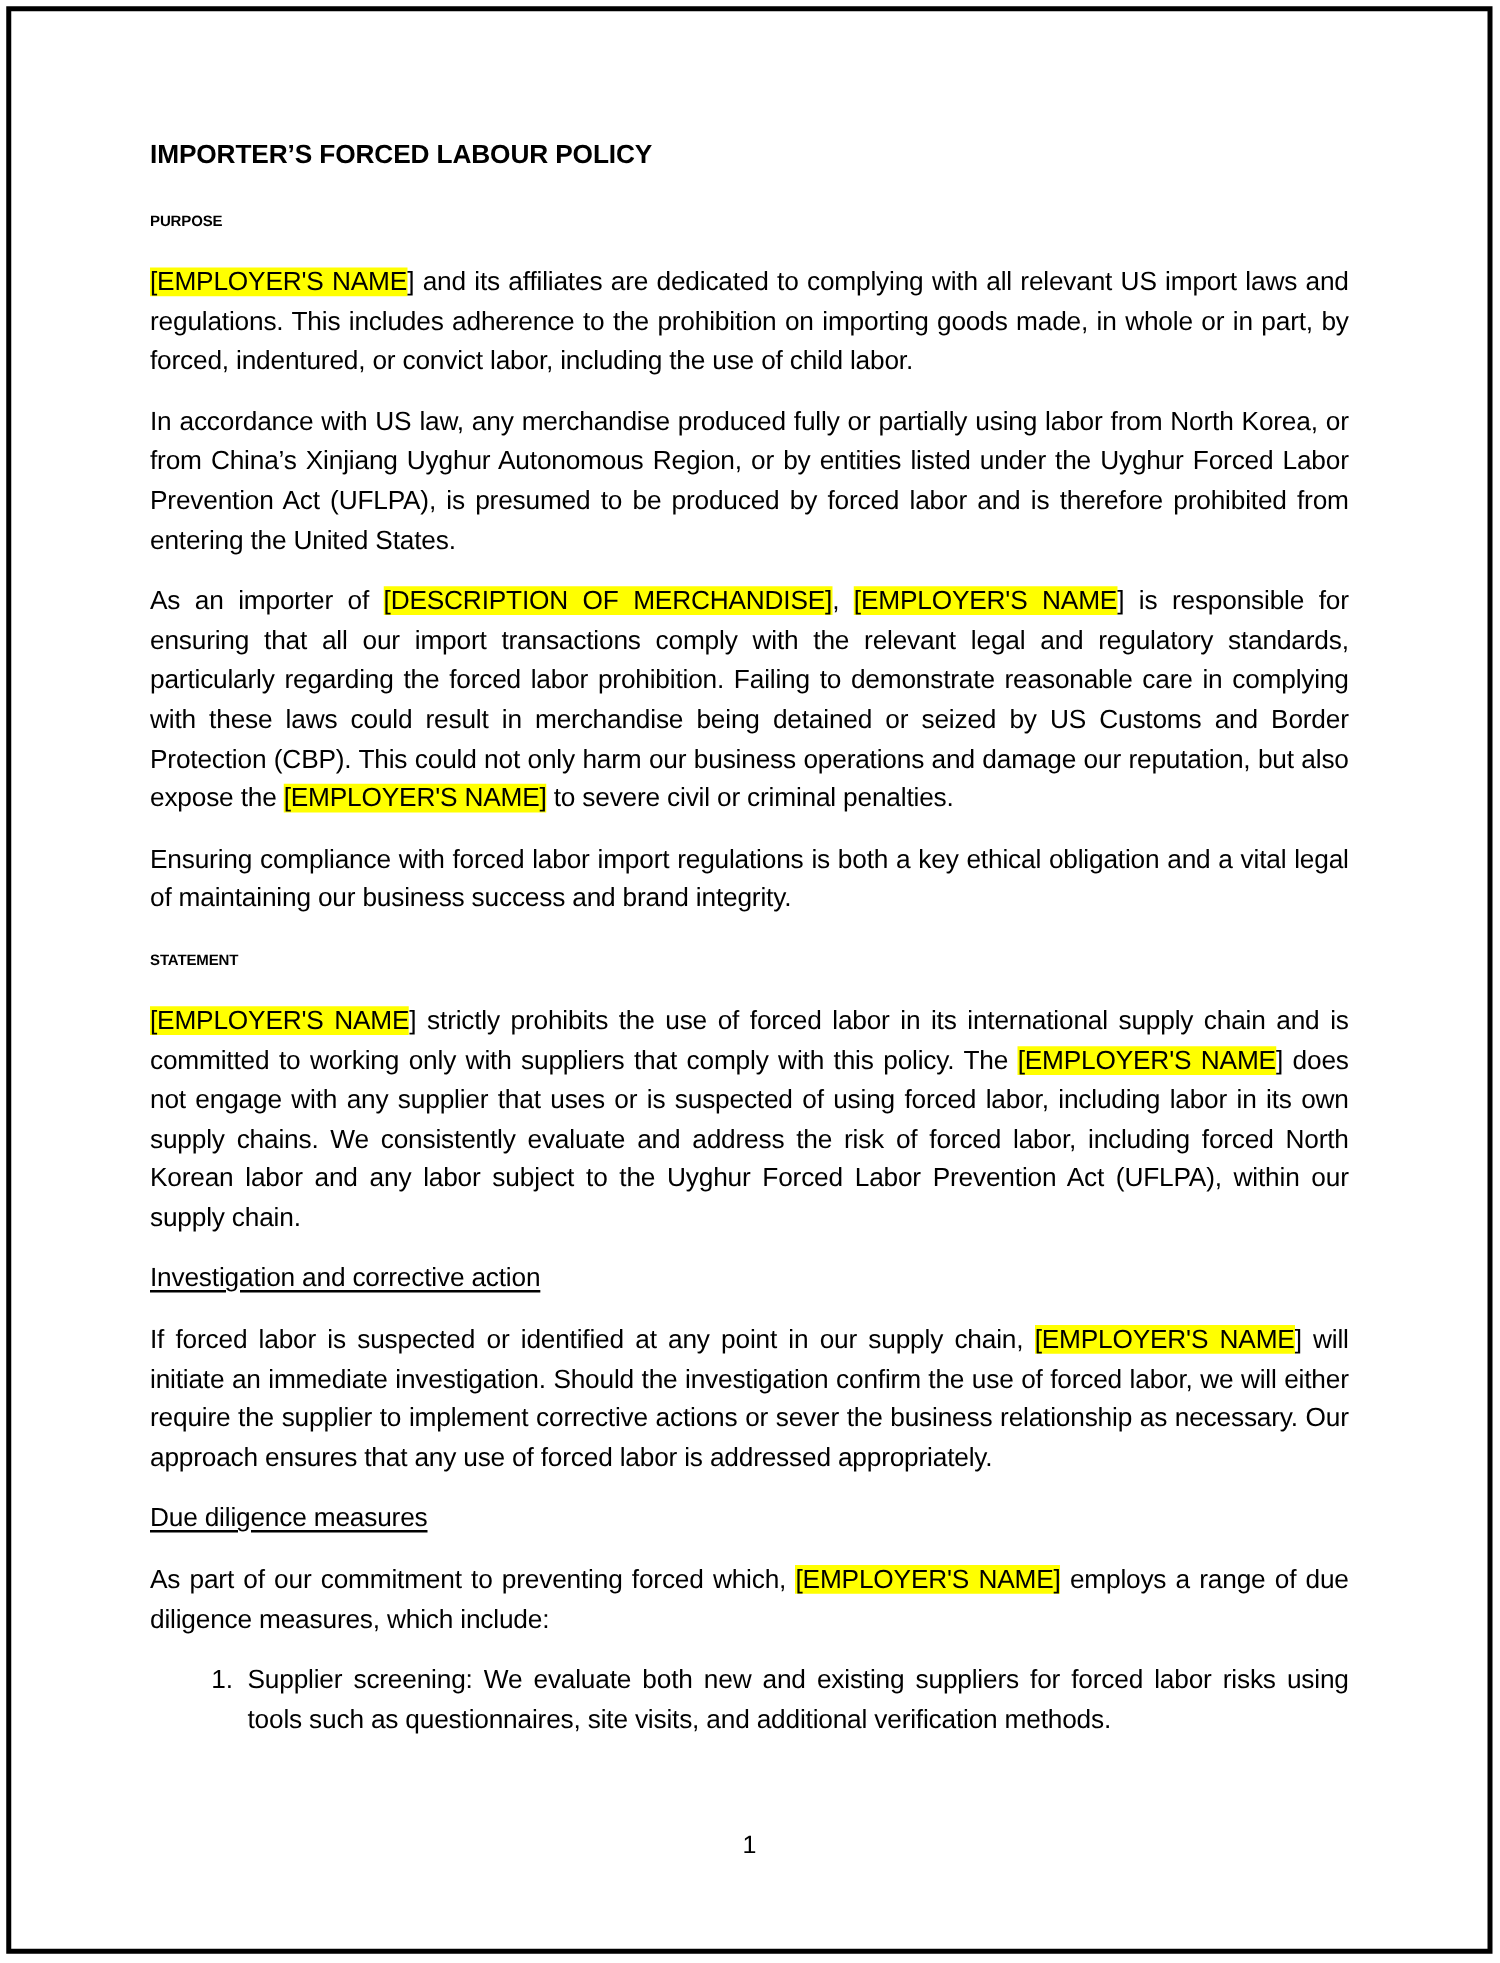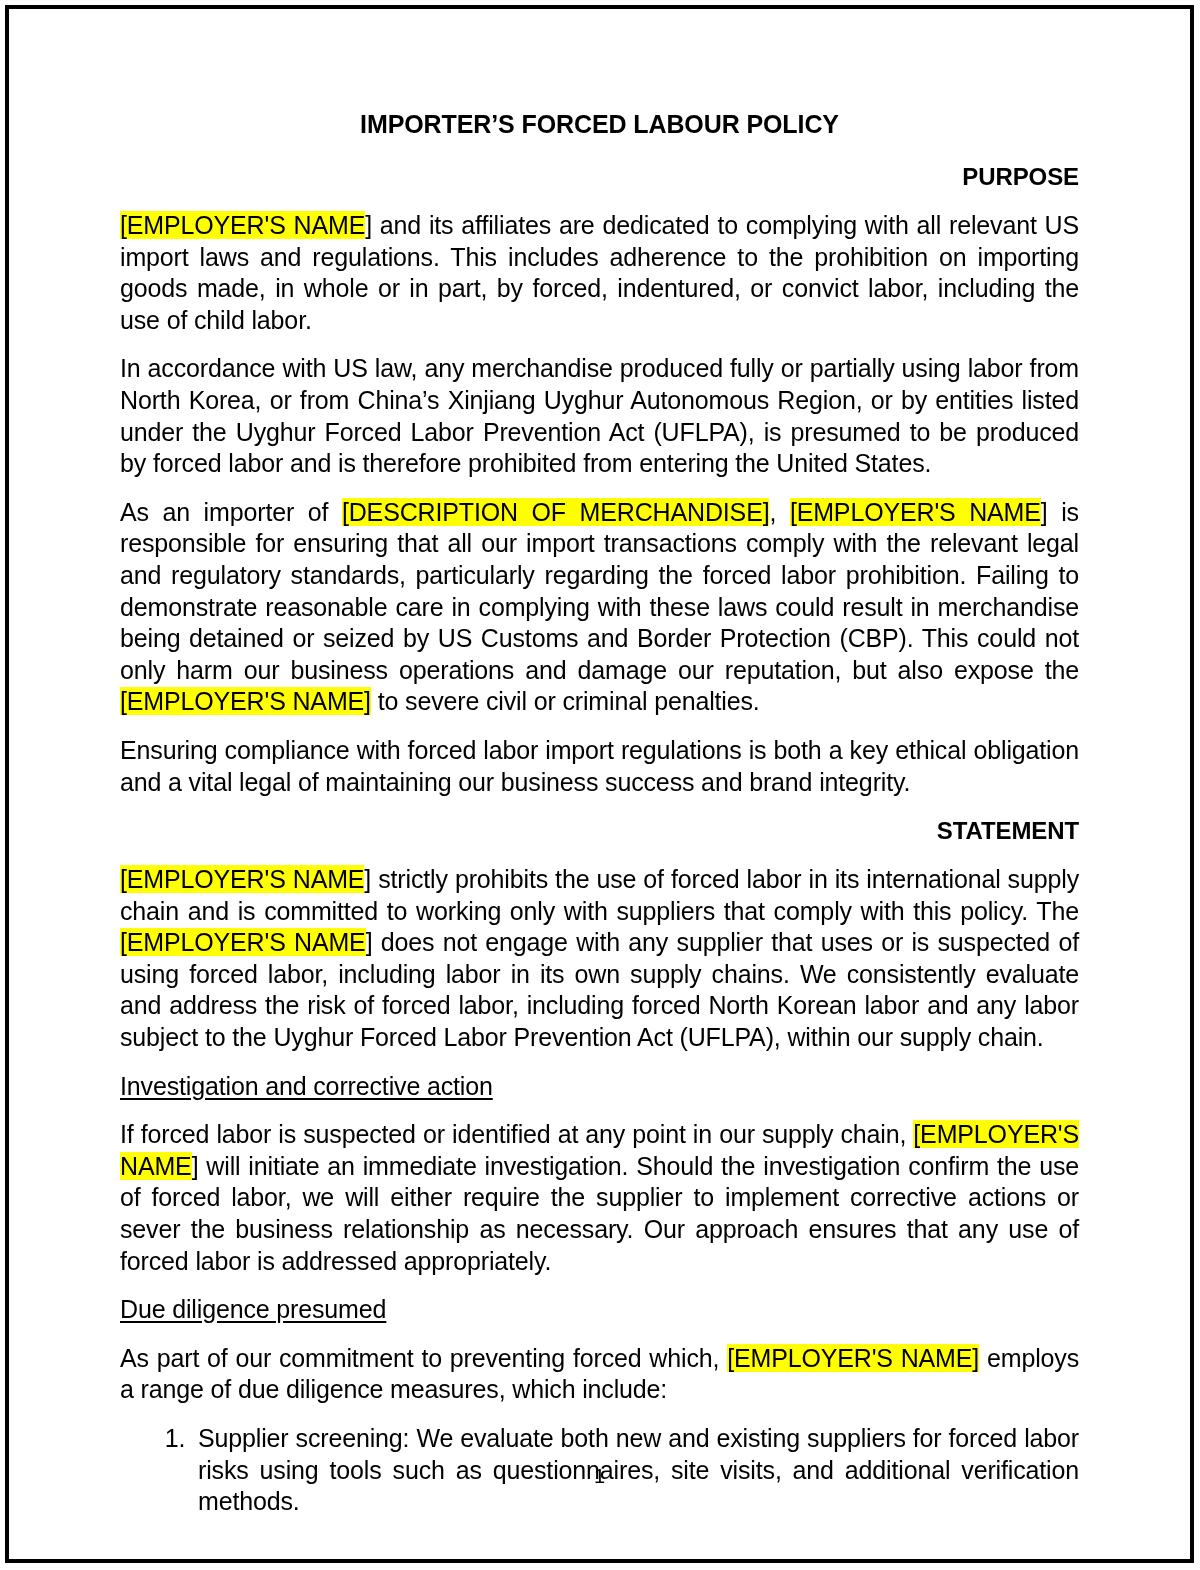--- a/index.html
+++ b/index.html
@@ -23,37 +23,35 @@
   .page-frame {
     position: absolute;
     top: 5px; left: 5px; right: 6px; bottom: 7px;
     border: 4px solid var(--border);
     background: var(--bg);
   }
   .content {
     padding: 99px 111px 0 111px;
   }
   .doc-title {
-    font-size: 25px;
+    font-size: 21px;
     font-weight: bold;
-    text-align: center;
     line-height: 32px;
     margin: 0 0 21px 0;
     letter-spacing: -0.1px;
   }
   .h-bold {
-    font-size: 24px;
+    font-size: 12px;
     font-weight: bold;
     line-height: 32px;
     margin: 2px 0;
     letter-spacing: -0.1px;
-    text-align: right;
   }
   .para, .h-underline, ol.num-list, li.num-item {
-    font-size: 25px;
+    font-size: 21px;
     line-height: 31.6px;
     letter-spacing: -0.15px;
   }
   .para {
     margin: 17px 0;
     text-align: justify;
   }
   .h-underline {
     margin: 7px 0;
     text-decoration: underline;
@@ -89,21 +87,21 @@
     <div id="doc-body">
         <p class="h-bold"><span class="txt">PURPOSE</span></p>
         <p class="para"><span class="hl">[EMPLOYER'S NAME</span><span class="txt">] and its affiliates are dedicated to complying with all relevant US import laws and regulations. This includes adherence to the prohibition on importing goods made, in whole or in part, by forced, indentured, or convict labor, including the use of child labor.</span></p>
         <p class="para"><span class="txt">In accordance with US law, any merchandise produced fully or partially using labor from North Korea, or from China’s Xinjiang Uyghur Autonomous Region, or by entities listed under the Uyghur Forced Labor Prevention Act (UFLPA), is presumed to be produced by forced labor and is therefore prohibited from entering the United States.</span></p>
         <p class="para"><span class="txt">As an importer of </span><span class="hl">[DESCRIPTION OF MERCHANDISE]</span><span class="txt">, </span><span class="hl">[EMPLOYER'S NAME</span><span class="txt">] is responsible for ensuring that all our import transactions comply with the relevant legal and regulatory standards, particularly regarding the forced labor prohibition. Failing to demonstrate reasonable care in complying with these laws could result in merchandise being detained or seized by US Customs and Border Protection (CBP). This could not only harm our business operations and damage our reputation, but also expose the </span><span class="hl">[EMPLOYER'S NAME]</span><span class="txt"> to severe civil or criminal penalties.</span></p>
         <p class="para"><span class="txt">Ensuring compliance with forced labor import regulations is both a key ethical obligation and a vital legal of maintaining our business success and brand integrity.</span></p>
         <p class="h-bold"><span class="txt">STATEMENT</span></p>
         <p class="para"><span class="hl">[EMPLOYER'S NAME</span><span class="txt">] strictly prohibits the use of forced labor in its international supply chain and is committed to working only with suppliers that comply with this policy. The </span><span class="hl">[EMPLOYER'S NAME</span><span class="txt">] does not engage with any supplier that uses or is suspected of using forced labor, including labor in its own supply chains. We consistently evaluate and address the risk of forced labor, including forced North Korean labor and any labor subject to the Uyghur Forced Labor Prevention Act (UFLPA), within our supply chain.</span></p>
         <p class="h-underline"><span class="txt">Investigation and corrective action</span></p>
         <p class="para"><span class="txt">If forced labor is suspected or identified at any point in our supply chain, </span><span class="hl">[EMPLOYER'S NAME</span><span class="txt">] will initiate an immediate investigation. Should the investigation confirm the use of forced labor, we will either require the supplier to implement corrective actions or sever the business relationship as necessary. Our approach ensures that any use of forced labor is addressed appropriately.</span></p>
-        <p class="h-underline"><span class="txt">Due diligence presumed</span></p>
+        <p class="h-underline"><span class="txt">Due diligence measures</span></p>
         <p class="para"><span class="txt">As part of our commitment to preventing forced which, </span><span class="hl">[EMPLOYER'S NAME]</span><span class="txt"> employs a range of due diligence measures, which include:</span></p>
         <ol class="num-list">
           <li class="num-item"><span class="txt">Supplier screening: We evaluate both new and existing suppliers for forced labor risks using tools such as questionnaires, site visits, and additional verification methods.</span></li>
         </ol>
       </div>
   </div>
   <div class="page-number">1</div>
 </div>
 
 </body></html>

